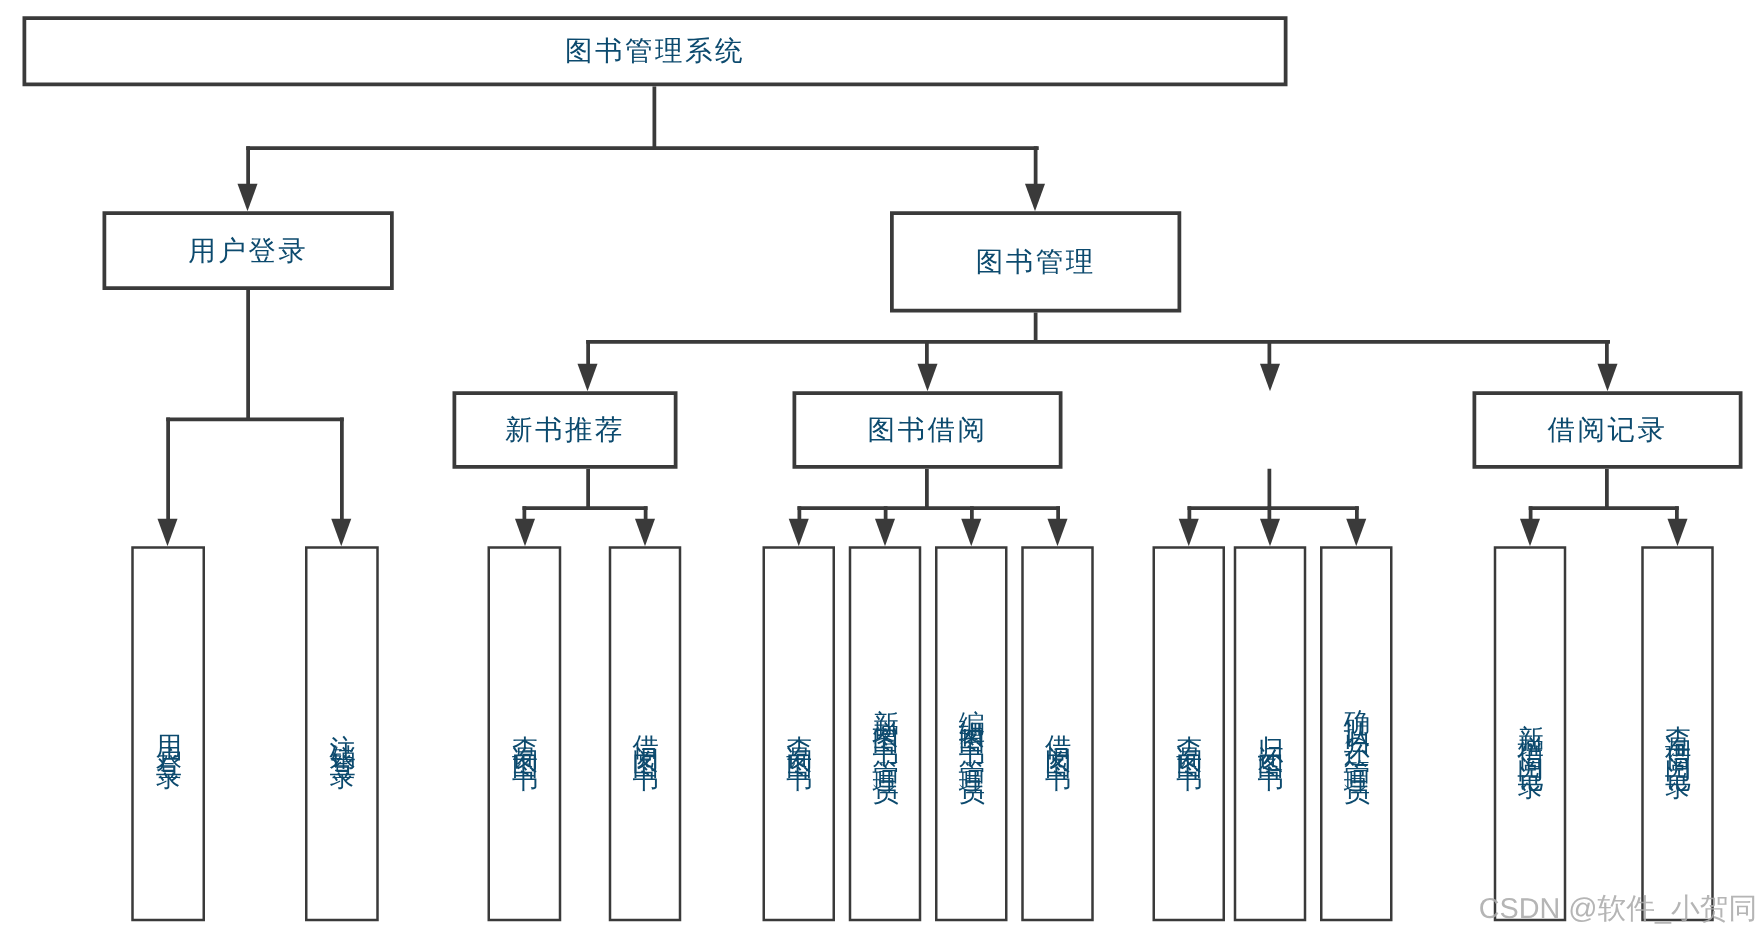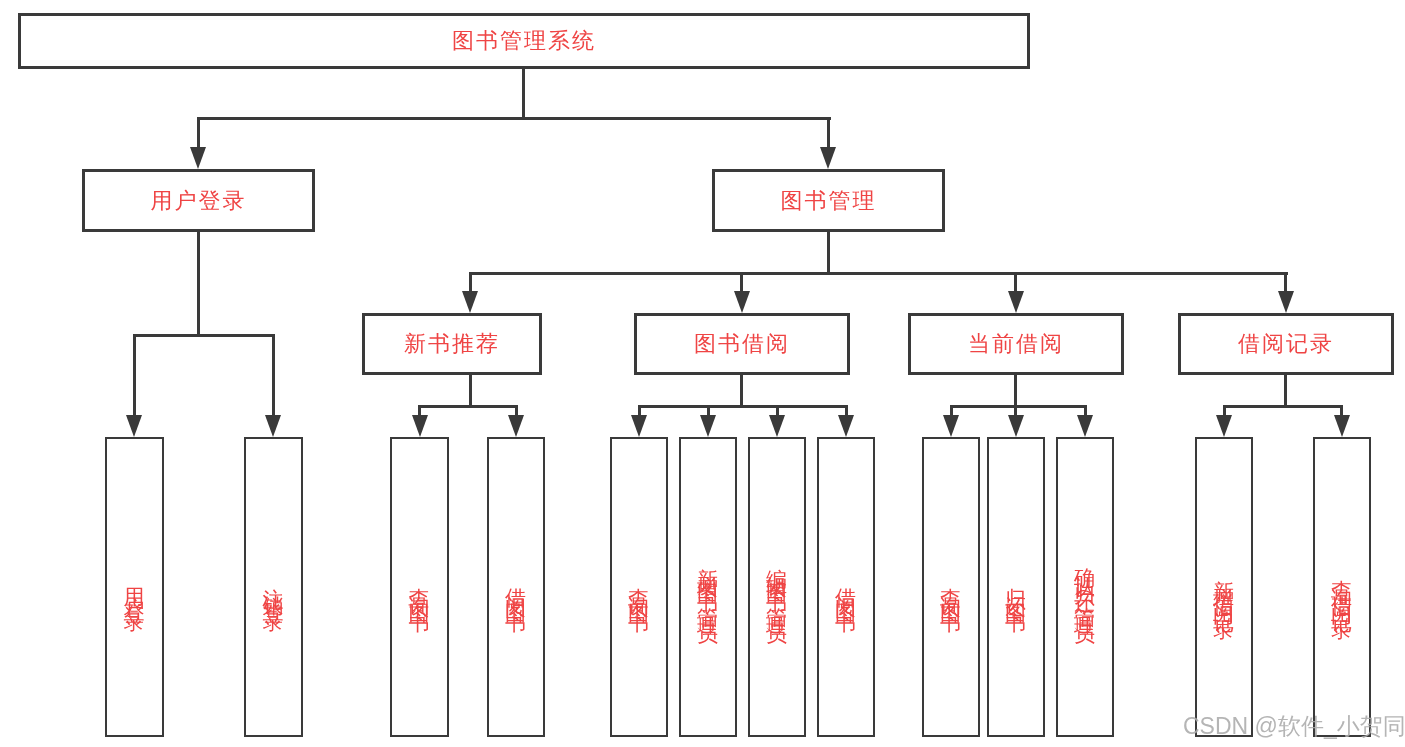--- a/index.html
+++ b/index.html
@@ -13,21 +13,21 @@
   }
   .node {
     position: absolute;
     box-sizing: border-box;
     border: 3px solid #3a3a3a;
     background: #ffffff;
     display: flex;
     align-items: center;
     justify-content: center;
     font-size: 22px;
-    color: #ef4444;
+    color: #0c4a6e;
     letter-spacing: 2px;
   }
   .leaf {
     border-width: 2.5px;
     writing-mode: vertical-rl;
     text-orientation: mixed;
     font-size: 21px;
     letter-spacing: 8px;
     line-height: 1;
   }
@@ -112,25 +112,24 @@
   <div class="vline" style="left:1284px;top:375px;height:32px"></div>
   <div class="hline" style="left:1223px;top:405px;width:120px"></div>
   <div class="vline" style="left:1223px;top:405px;height:14px"></div>
   <div class="vline" style="left:1340px;top:405px;height:14px"></div>
   <div class="arrow" style="left:1216px;top:415px"></div>
   <div class="arrow" style="left:1334px;top:415px"></div>
 
   <div class="node" style="left:18px;top:13px;width:1012px;height:56px">图书管理系统</div>
 
   <div class="node" style="left:82px;top:169px;width:233px;height:63px">用户登录</div>
-  <div class="node" style="left:712px;top:169px;width:233px;height:63px">图书管理</div>
+  <div class="node" style="left:712px;top:169px;width:233px;height:81px">图书管理</div>
 
   <div class="node" style="left:362px;top:313px;width:180px;height:62px">新书推荐</div>
   <div class="node" style="left:634px;top:313px;width:216px;height:62px">图书借阅</div>
-  <div class="node" style="left:908px;top:313px;width:216px;height:62px">当前借阅</div>
   <div class="node" style="left:1178px;top:313px;width:216px;height:62px">借阅记录</div>
 
   <div class="node leaf" style="left:105px;top:437px;width:59px;height:300px">用户登录</div>
   <div class="node leaf" style="left:244px;top:437px;width:59px;height:300px">注销登录</div>
 
   <div class="node leaf" style="left:390px;top:437px;width:59px;height:300px">查询图书</div>
   <div class="node leaf" style="left:487px;top:437px;width:58px;height:300px">借阅图书</div>
 
   <div class="node leaf" style="left:610px;top:437px;width:58px;height:300px">查询图书</div>
   <div class="node leaf" style="left:679px;top:437px;width:58px;height:300px">新增图书（管理员）</div>

